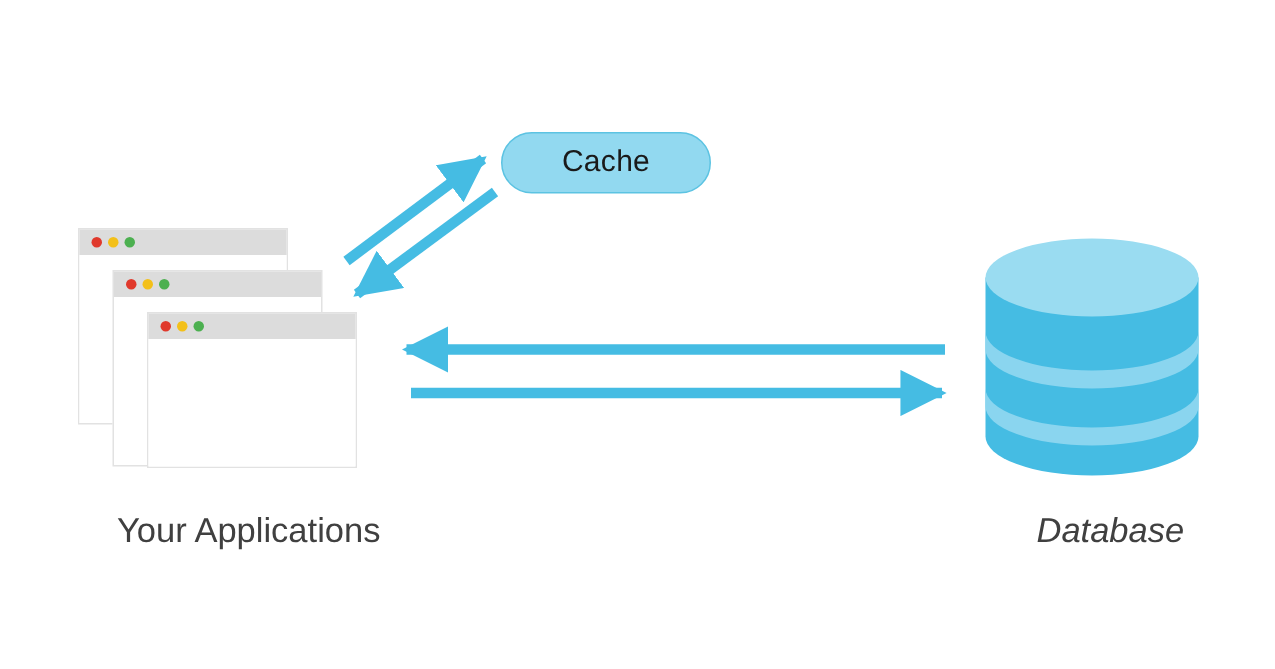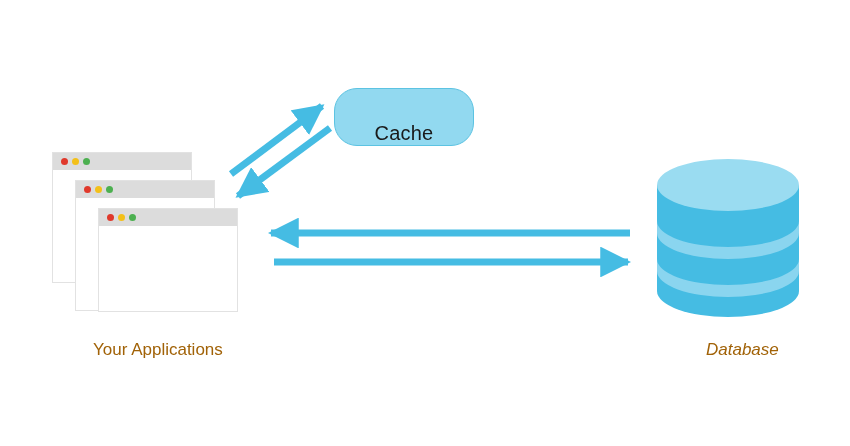--- a/index.html
+++ b/index.html
@@ -60,42 +60,41 @@
   #app-window-back   { left: 52px;  top: 152px; width: 140px; height: 131px; }
   #app-window-middle { left: 75px;  top: 180px; width: 140px; height: 131px; }
   #app-window-front  { left: 98px;  top: 208px; width: 140px; height: 104px; }
 
   
   #cache-node {
     position: absolute;
     left: 334px;
     top: 88px;
     width: 140px;
-    height: 58px;
+    height: 41px;
     border-radius: 23px;
     background: #92d9f0;
     border: 1.5px solid #5cc3e2;
     box-sizing: border-box;
     display: flex;
-    align-items: flex-end;
+    align-items: center;
     justify-content: center;
   }
   #cache-label {
     font-size: 20px;
     color: #1a1a1a;
     letter-spacing: 0.2px;
   }
 
   
   .node-caption {
     position: absolute;
-    font-size: 17px;
-    color: #a16207;
+    font-size: 23px;
+    color: #404040;
     white-space: nowrap;
-    margin-left: 15px;
   }
   #apps-caption { left: 78px; top: 340px; }
   #database-caption { left: 691px; top: 340px; font-style: italic; }
 </style>
 </head>
 <body>
 
 <div id="diagram-canvas">
 
   <svg width="850" height="446" viewBox="0 0 850 446" style="position:absolute;left:0;top:0;">

